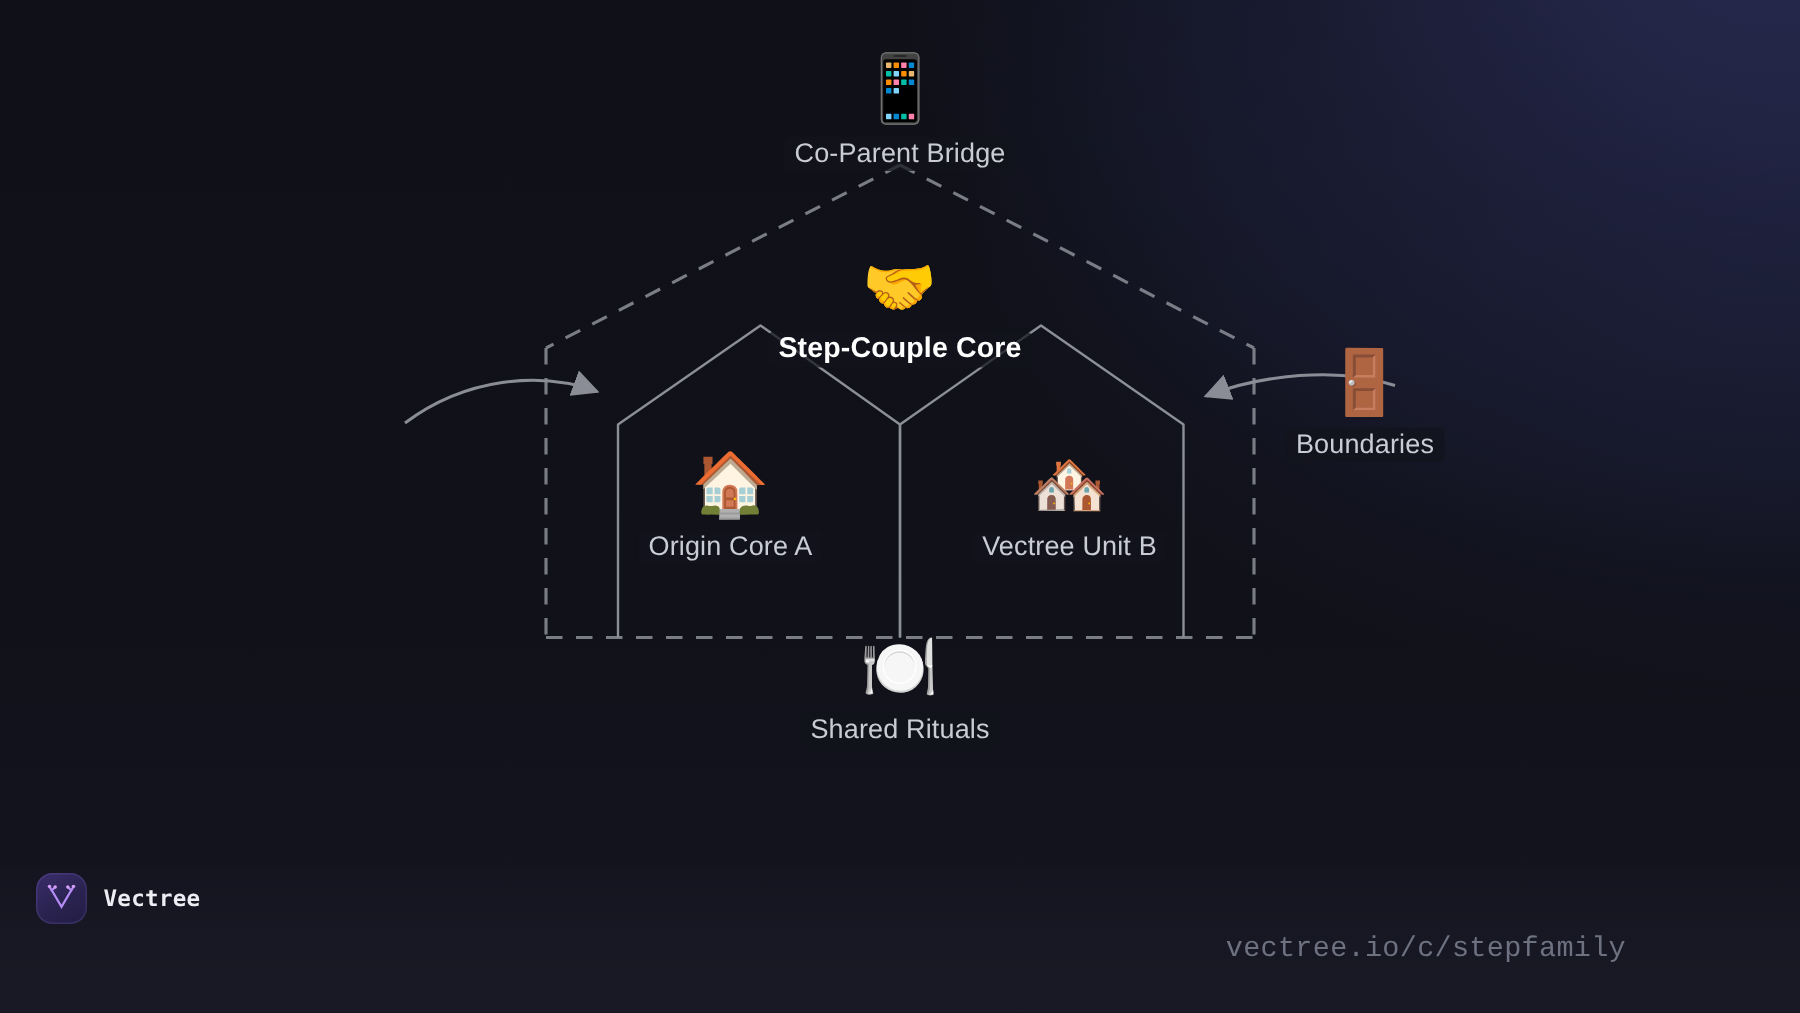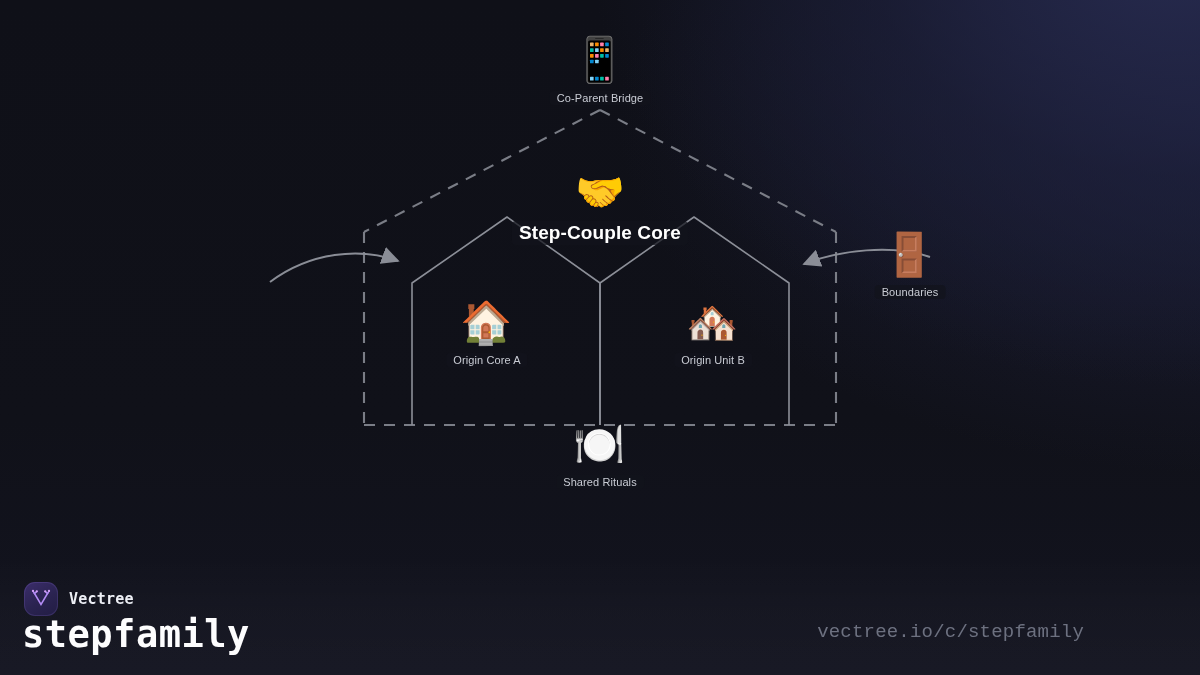--- a/index.html
+++ b/index.html
@@ -30,21 +30,21 @@
   .node .emoji {
     font-family:"DejaVu Sans", sans-serif;
     line-height:1;
     display:block;
     text-align:center;
   }
   .node .lbl {
     display:inline-block;
     margin-top:9px;
     color:#c9ccd4;
-    font-size:11px;
+    font-size:18px;
     letter-spacing:0.1px;
     background:rgba(18,19,28,0.72);
     padding:1px 7px;
     border-radius:4px;
     white-space:nowrap;
   }
   .node.core .lbl {
     color:#ffffff;
     font-weight:bold;
     font-size:19px;
@@ -120,21 +120,21 @@
     <span class="lbl">Step-Couple Core</span>
   </div>
 
   <div class="node" style="left:487px; top:302px;">
     <span class="emoji" style="font-size:42px;">🏠</span>
     <span class="lbl">Origin Core A</span>
   </div>
 
   <div class="node" style="left:713px; top:302px;">
     <span class="emoji" style="font-size:42px;">🏘️</span>
-    <span class="lbl">Origin Unit B</span>
+    <span class="lbl">Vectree Unit B</span>
   </div>
 
   <div class="node" style="left:600px; top:424px;">
     <span class="emoji" style="font-size:42px;">🍽️</span>
     <span class="lbl">Shared Rituals</span>
   </div>
 
   <div class="node" style="left:910px; top:234px;">
     <span class="emoji" style="font-size:42px;">🚪</span>
     <span class="lbl">Boundaries</span>
@@ -156,16 +156,15 @@
           <g fill="#d39ef8">
             <circle cx="3" cy="2.9" r="1.15"></circle>
             <circle cx="6.8" cy="3.3" r="1.15"></circle>
             <circle cx="19" cy="2.9" r="1.15"></circle>
             <circle cx="15.2" cy="3.3" r="1.15"></circle>
           </g>
         </svg>
       </div>
       <span id="brandname">Vectree</span>
     </div>
-    <div id="slug">stepfamily</div>
     <div id="url">vectree.io/c/stepfamily</div>
   </div>
 </div>
 
 </body></html>

